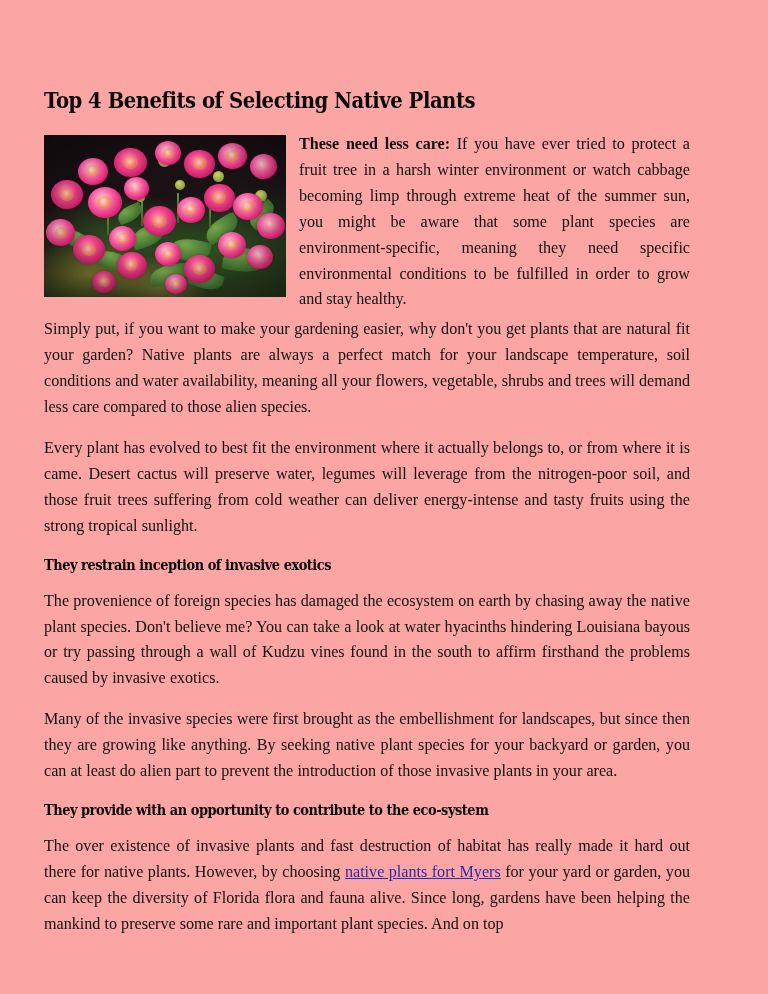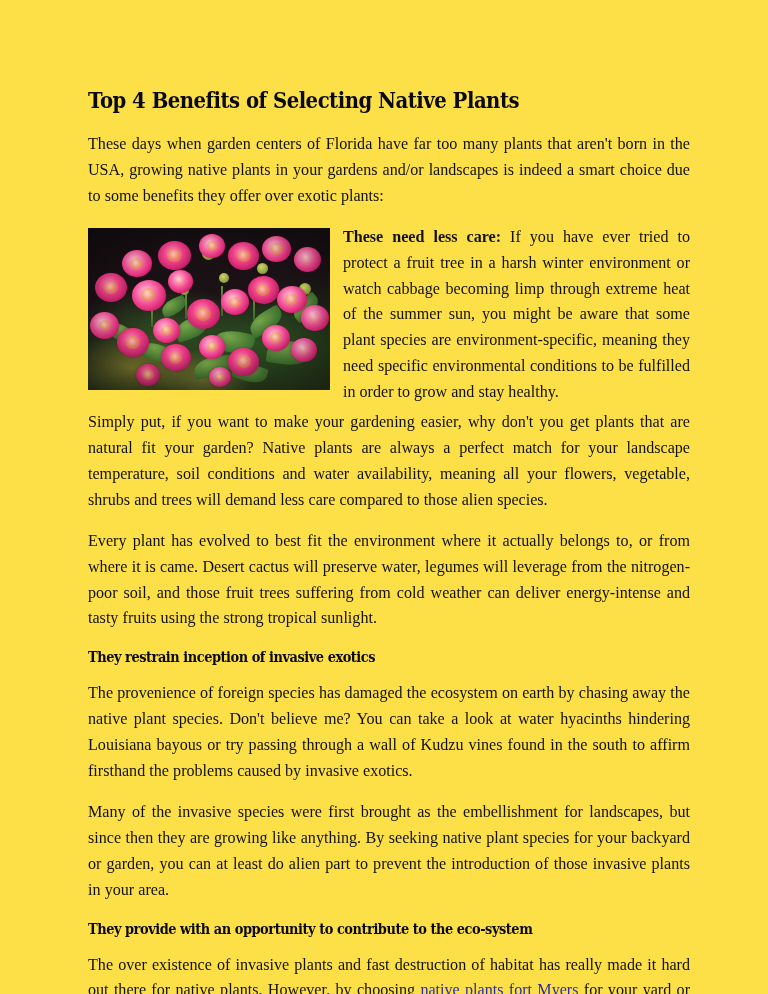--- a/index.html
+++ b/index.html
@@ -11,23 +11,23 @@
     width: 768px;
     height: 994px;
     overflow: hidden;
     font-family: "Liberation Serif", "DejaVu Serif", serif;
     color: #010101;
   }
   .page {
     position: relative;
     width: 768px;
     height: 994px;
-    background: #fde047;
+    background: #fca5a5;
     box-sizing: border-box;
-    padding: 88px 78px 0 88px;
+    padding: 88px 78px 0 44px;
   }
   .doc-title {
     font-family: "DejaVu Serif", "Liberation Serif", serif;
     font-weight: bold;
     font-size: 21.5px;
     line-height: 26px;
     letter-spacing: -0.55px;
     margin: 0 0 17px 0;
     transform: scaleX(0.915);
     transform-origin: left center;
@@ -133,21 +133,20 @@
     pointer-events: none;
   }
 </style>
 </head>
 <body>
 
 <div class="page">
 
   <h1 class="doc-title">Top 4 Benefits of Selecting Native Plants</h1>
 
-  <p class="body-text">These days when garden centers of Florida have far too many plants that aren't born in the USA, growing native plants in your gardens and/or landscapes is indeed a smart choice due to some benefits they offer over exotic plants:</p>
 
   <div class="float-figure">
     <div class="photo">
 
       <div class="leaf" style="left:36%;top:56%;width:34px;height:20px;transform:rotate(-18deg);"></div>
       <div class="leaf" style="left:52%;top:64%;width:40px;height:22px;transform:rotate(12deg);"></div>
       <div class="leaf" style="left:66%;top:52%;width:36px;height:19px;transform:rotate(-30deg);"></div>
       <div class="leaf" style="left:74%;top:70%;width:44px;height:24px;transform:rotate(8deg);"></div>
       <div class="leaf" style="left:22%;top:72%;width:32px;height:18px;transform:rotate(26deg);"></div>
       <div class="leaf" style="left:44%;top:80%;width:38px;height:20px;transform:rotate(-8deg);"></div>

